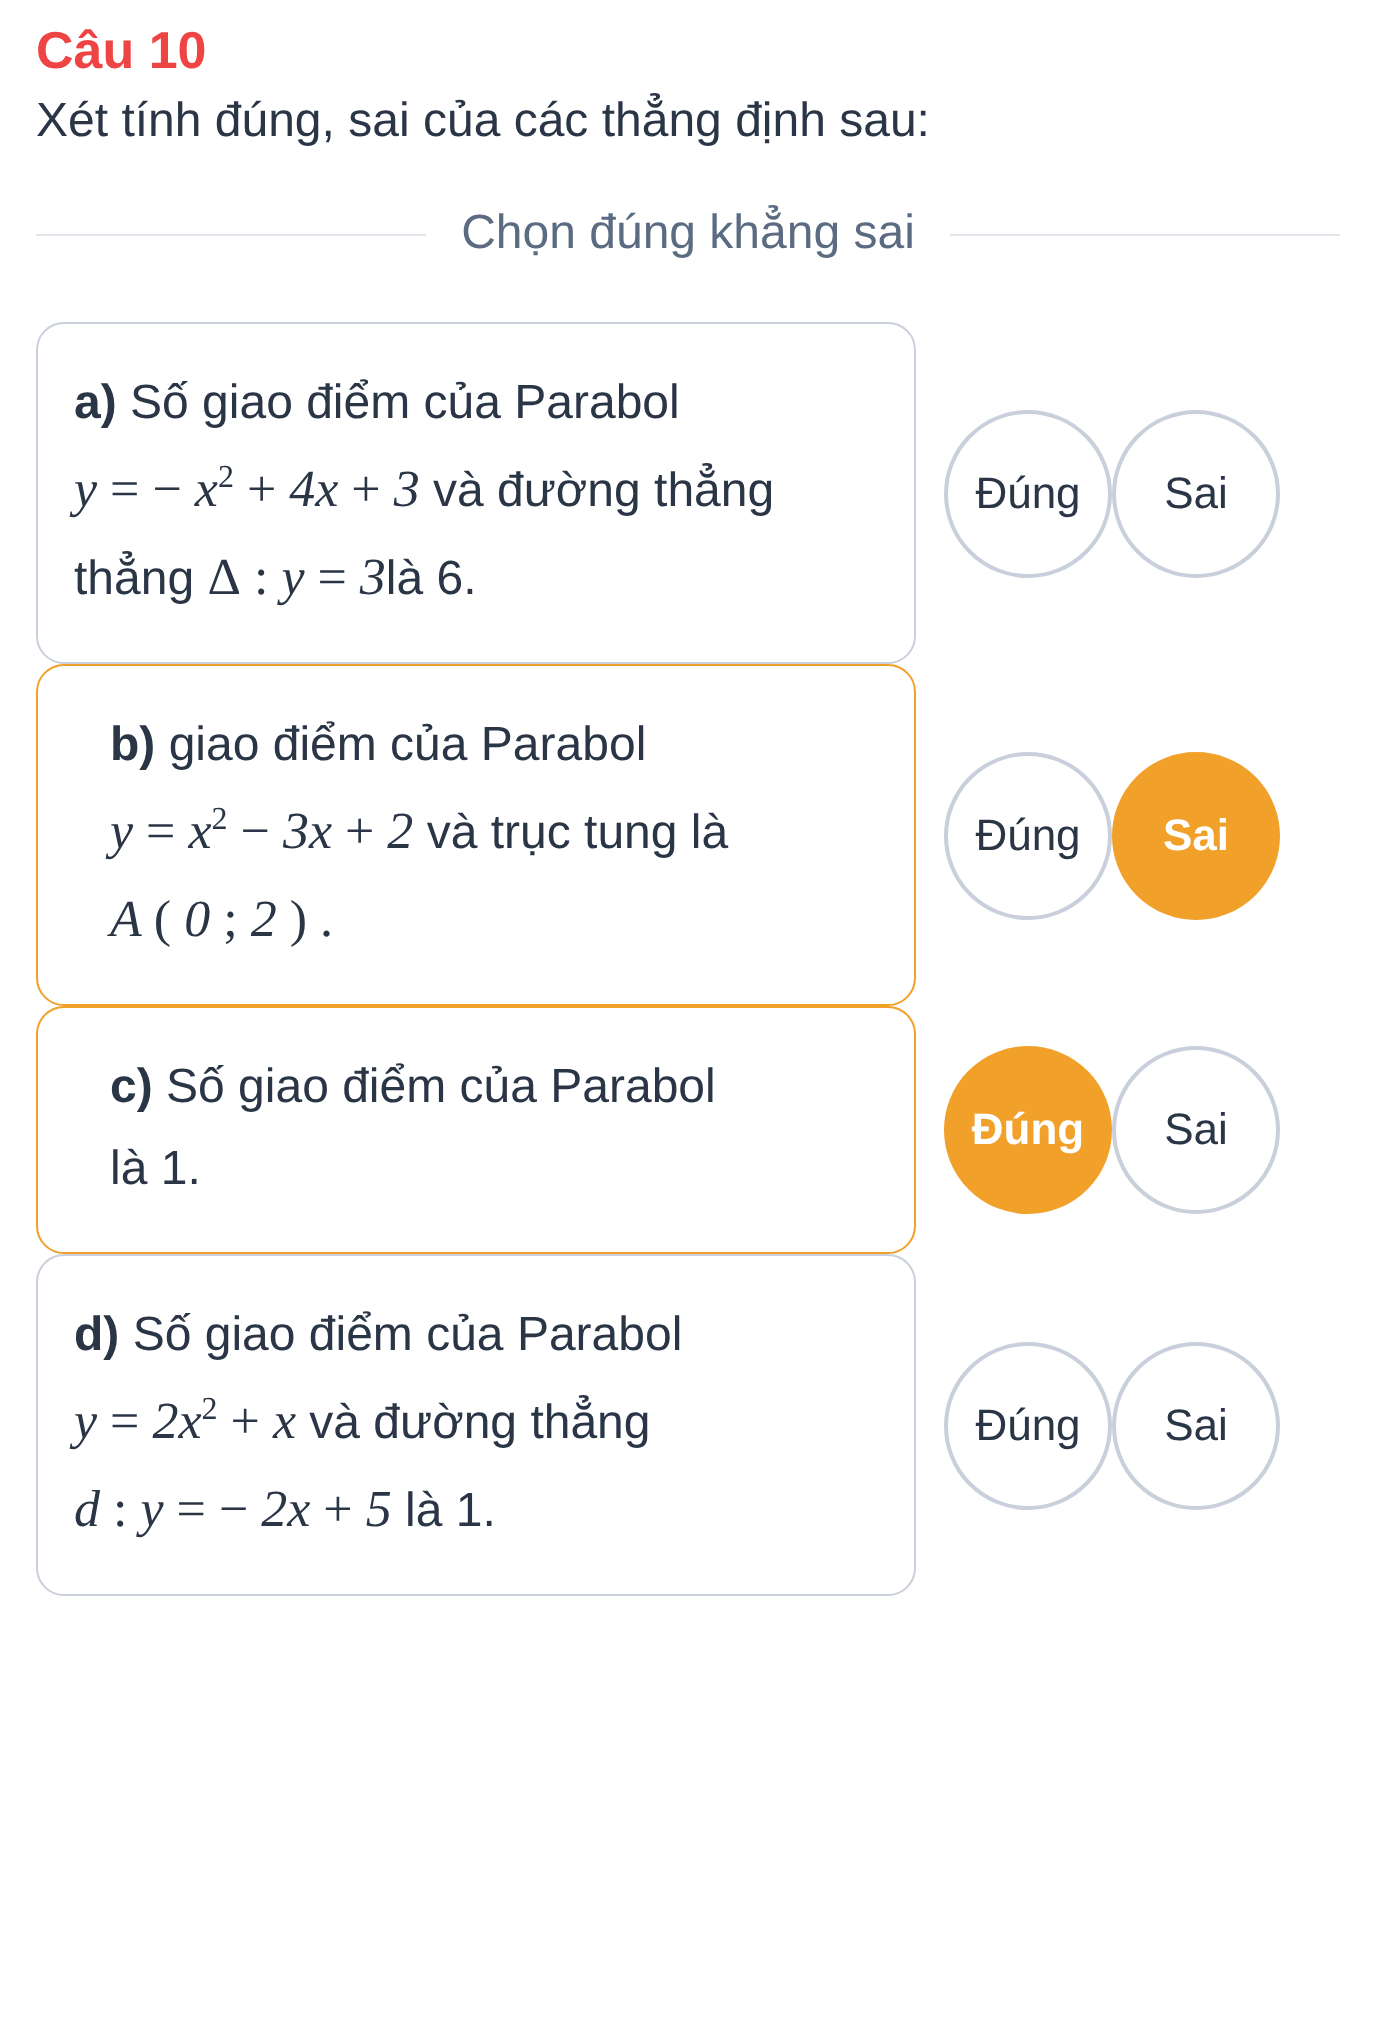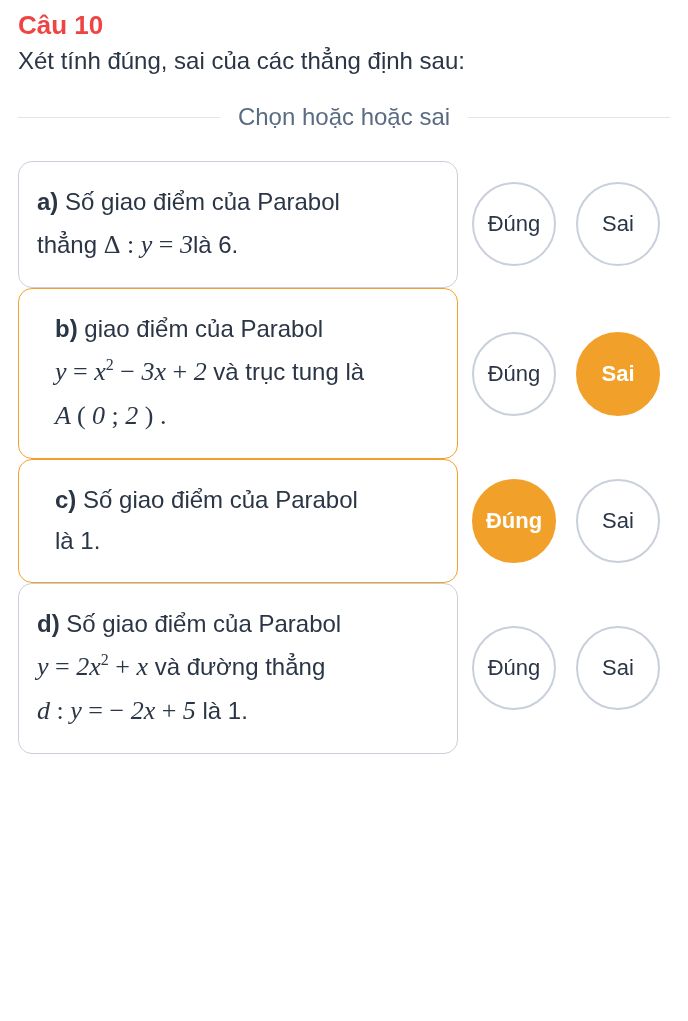--- a/index.html
+++ b/index.html
@@ -68,21 +68,21 @@
     font-size: 16px;
     vertical-align: super;
     font-style: normal;
   }
   .math .sym {
     font-style: normal;
   }
   .btns {
     display: flex;
     align-items: center;
-    gap: 20px;
+    gap: 0;
   }
   .circle-btn {
     width: 84px;
     height: 84px;
     border-radius: 50%;
     border: 2px solid #c9d0db;
     background: #fff;
     display: flex;
     align-items: center;
     justify-content: center;
@@ -101,29 +101,33 @@
 </head>
 <body>
 
 <div class="container">
 
   <div class="q-title">Câu 10</div>
   <div class="q-prompt">Xét tính đúng, sai của các thẳng định sau:</div>
 
   <div class="divider-row">
     <div class="divider-line"></div>
-    <div class="divider-text">Chọn hoặc hoặc sai</div>
+    <div class="divider-text">Chọn đúng khẳng sai</div>
     <div class="divider-line"></div>
   </div>
 
   <div class="row">
     <div class="card">
       <div>
         <b>a)</b>
         <span>Số giao điểm của Parabol</span>
+      </div>
+      <div>
+        <span class="math">y <span class="sym">=</span> <span class="sym">−</span> x<span class="sup">2</span> <span class="sym">+</span> 4x <span class="sym">+</span> 3</span>
+        <span>và đường thẳng</span>
       </div>
       <div>
         <span>thẳng </span>
         <span class="math"><span class="sym">Δ</span> <span class="sym">:</span> y <span class="sym">=</span> 3</span><span>là 6.</span>
       </div>
     </div>
     <div class="btns">
       <div class="circle-btn">Đúng</div>
       <div class="circle-btn">Sai</div>
     </div>

